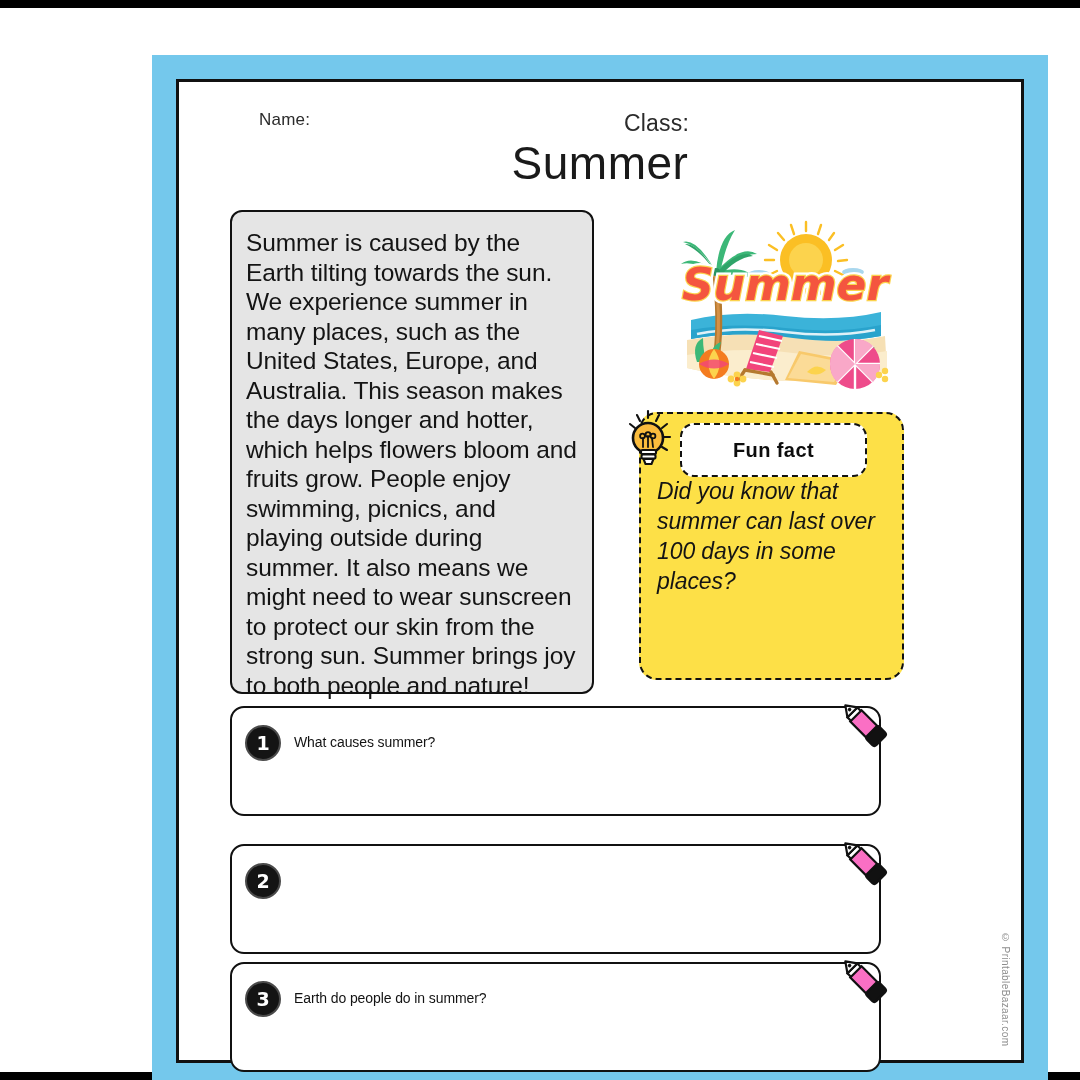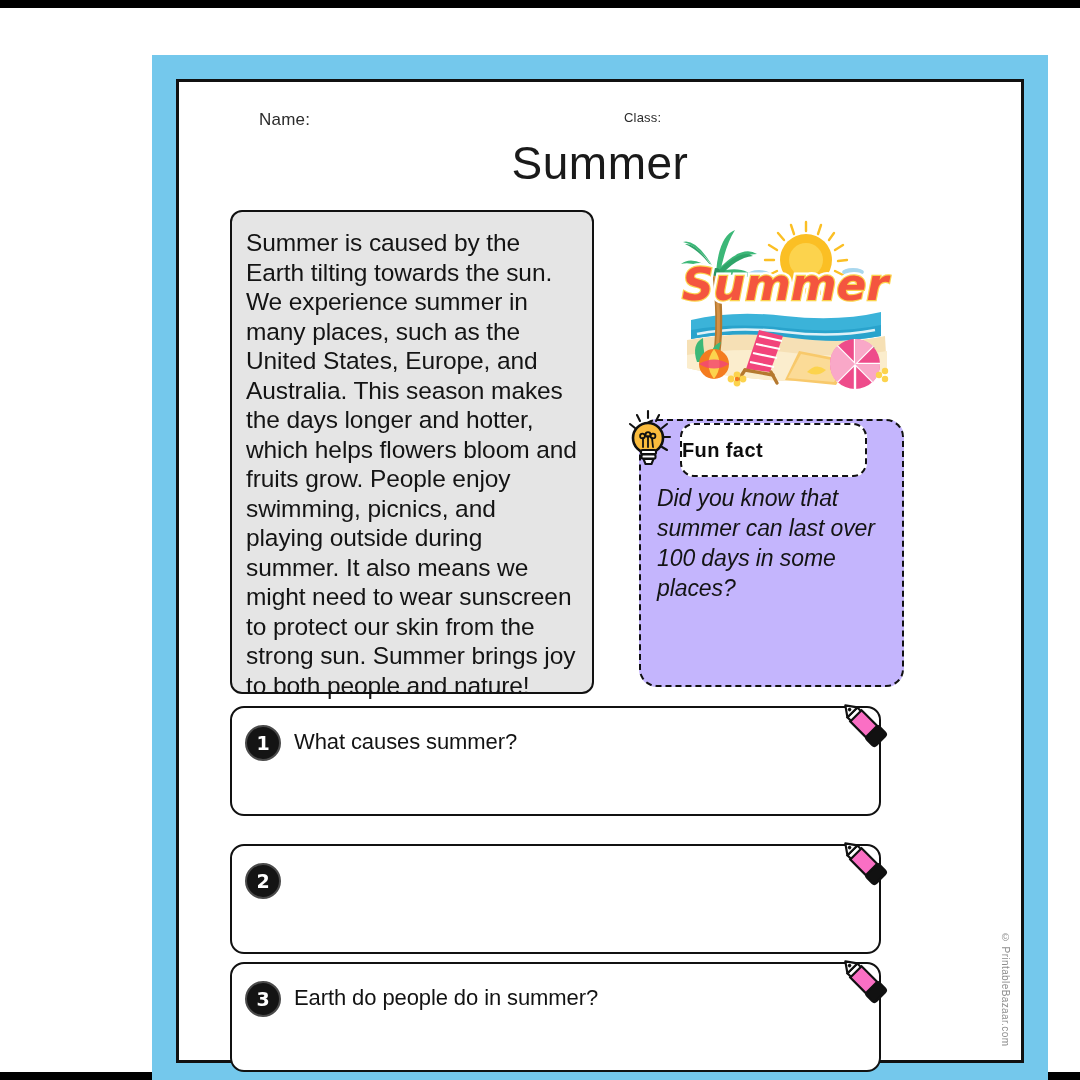--- a/index.html
+++ b/index.html
@@ -43,21 +43,21 @@
     top: 28px; left: 0; right: 0;
     height: 22px;
   }
   .meta-name {
     position: absolute; left: 80px; top: 0;
     font-size: 17px; color: #2b2b2b;
     letter-spacing: .2px;
   }
   .meta-class {
     position: absolute; left: 445px; top: 0;
-    font-size: 13px; color: #2b2b2b;
+    font-size: 23px; color: #2b2b2b;
     letter-spacing: .2px;
   }
 
   .worksheet-title {
     position: absolute;
     top: 58px; left: 0; right: 0;
     text-align: center;
     font-size: 46px;
     font-weight: 300;
     color: #1a1a1a;
@@ -92,36 +92,37 @@
   }
 
   
   .funfact-wrap {
     position: absolute;
     left: 445px; top: 325px;
     width: 280px; height: 290px;
   }
   .funfact-body {
     position: absolute;
-    left: 15px; top: 12px;
+    left: 15px; top: 5px;
     width: 265px; height: 268px;
     border: 2.5px dashed #111111;
     border-radius: 18px;
-    background: #c4b5fd;
+    background: #fde047;
     padding: 62px 16px 12px 16px;
   }
   .funfact-tab {
     position: absolute;
     left: 56px; top: 16px;
     width: 187px; height: 54px;
     border: 2.5px dashed #111111;
     border-radius: 14px;
     background: #ffffff;
     display: flex;
     align-items: center;
+    justify-content: center;
     z-index: 3;
   }
   .funfact-tab-label {
     font-size: 20px;
     font-weight: 700;
     color: #0d0d0d;
     letter-spacing: .4px;
   }
   .funfact-text {
     font-size: 23px;
@@ -165,21 +166,21 @@
     font-weight: 700;
     display: flex;
     align-items: center;
     justify-content: center;
     font-family: "DejaVu Sans", sans-serif;
   }
   .q-text {
     position: absolute;
     left: 62px; top: 22px;
     right: 58px;
-    font-size: 22px;
+    font-size: 14px;
     color: #131313;
     letter-spacing: -0.1px;
     line-height: 24px;
   }
   .pencil-icon {
     position: absolute;
     right: -13px; top: -14px;
     width: 58px; height: 58px;
   }
 

